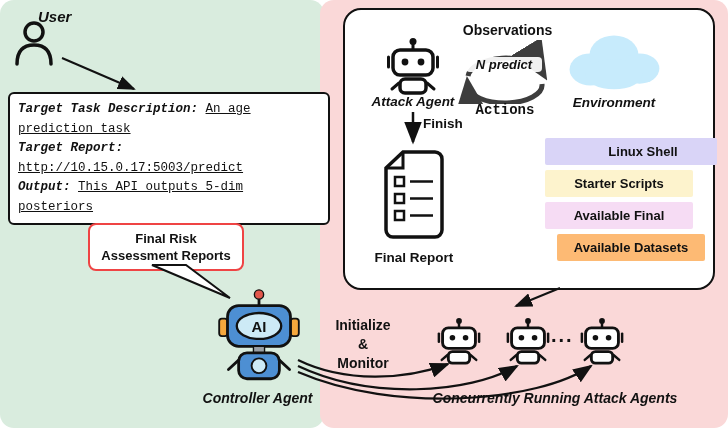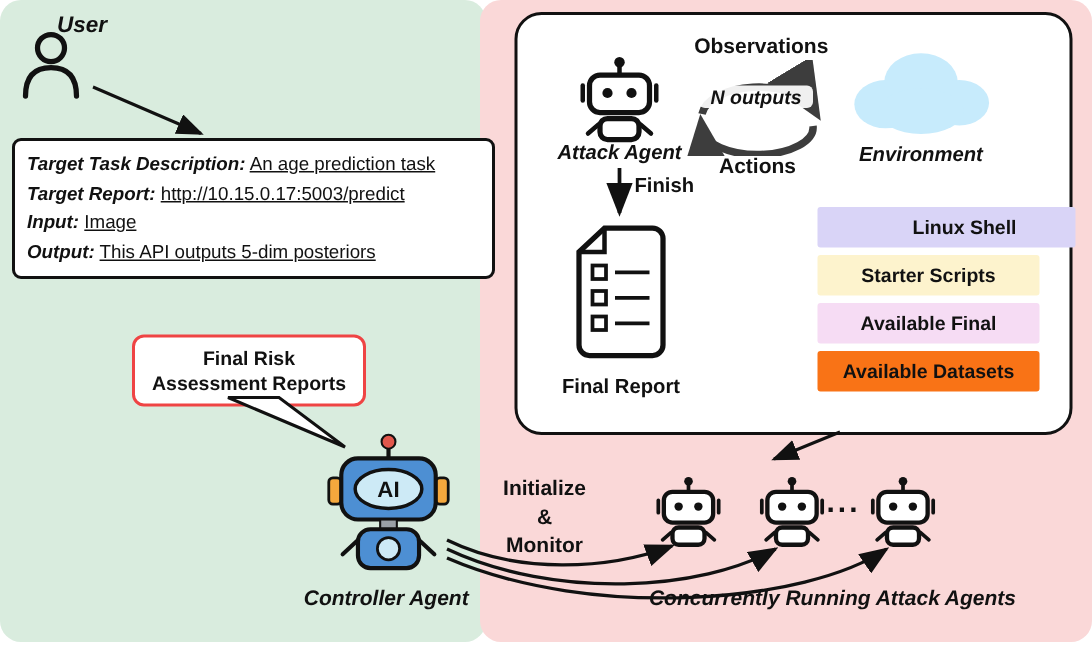--- a/index.html
+++ b/index.html
@@ -7,48 +7,48 @@
           font-family:"Liberation Sans",sans-serif;color:#111;}
   .abs{position:absolute;}
   .panel{position:absolute;border-radius:14px;}
   .left-panel{left:0;top:0;width:324px;height:428px;background:#d9ecde;}
   .right-panel{left:320px;top:0;width:408px;height:428px;background:#fad8d8;}
   .white-box{position:absolute;left:343px;top:8px;width:368px;height:278px;background:#fff;
              border:2.5px solid #111;border-radius:18px;}
   .user-label{left:38px;top:8px;font-weight:bold;font-style:italic;font-size:15px;}
   .person-icon{left:12px;top:20px;width:44px;height:46px;}
   .task-box{left:8px;top:92px;width:302px;background:#fff;border:2px solid #111;border-radius:6px;
-            padding:6px 8px;font-size:12.5px;line-height:19.5px;}
+            padding:6px 8px;font-size:12.5px;line-height:19.5px;font-family:Liberation Mono, monospace;}
   .lbl{font-weight:bold;font-style:italic;}
   .val{text-decoration:underline;}
   .bubble{left:88px;top:223px;width:148px;background:#fff;border:2px solid #ef4444;border-radius:8px;
           text-align:center;font-weight:bold;font-size:13px;line-height:17px;padding:5px 2px;}
   .controller-robot{left:216px;top:288px;width:86px;height:100px;}
   .controller-label{left:185px;top:390px;width:145px;text-align:center;font-weight:bold;
                     font-style:italic;font-size:14px;}
   .attack-robot{left:385px;top:36px;width:56px;height:60px;}
   .attack-label{left:368px;top:94px;width:90px;text-align:center;font-weight:bold;
                 font-style:italic;font-size:13.5px;}
   .observations{left:450px;top:22px;width:115px;text-align:center;font-weight:bold;font-size:14px;}
   .cycle{left:452px;top:40px;width:104px;height:64px;}
   .n-rounds{left:466px;top:57px;width:76px;text-align:center;font-weight:bold;font-style:italic;
             font-size:13px;background:rgba(255,255,255,.92);border-radius:4px;}
-  .actions{left:470px;top:102px;width:70px;text-align:center;font-weight:bold;font-size:14px;}
+  .actions{left:470px;top:102px;width:70px;text-align:center;font-weight:bold;font-size:14px;font-family:Liberation Mono, monospace;}
   .cloud-icon{left:562px;top:26px;width:104px;height:68px;}
   .environment{left:558px;top:95px;width:112px;text-align:center;font-weight:bold;
                font-style:italic;font-size:13.5px;}
   .finish{left:423px;top:116px;font-weight:bold;font-size:13.5px;}
   .report-icon{left:381px;top:146px;width:66px;height:98px;}
   .report-label{left:369px;top:250px;width:90px;text-align:center;font-weight:bold;font-size:13.5px;}
   .res{left:545px;width:148px;height:27px;line-height:27px;text-align:center;
        font-weight:bold;font-size:13px;border-radius:2px;}
   .res0{top:138px;background:#d9d4f7;padding-left:24px;}
   .res1{top:170px;background:#fdf3cd;}
   .res2{top:202px;background:#f6dcf4;}
-  .res3{top:234px;background:#f97316;}
+  .res3{top:234px;background:#fdba74;margin-left:12px;}
   .small-robot{top:316px;width:46px;height:50px;}
   .sr1{left:436px;} .sr2{left:505px;} .sr3{left:579px;}
   .dots{left:551px;top:324px;font-weight:bold;font-size:20px;letter-spacing:2px;}
   .init-monitor{left:325px;top:316px;width:76px;text-align:center;font-weight:bold;
                 font-size:14px;line-height:19px;}
   .concurrent{left:395px;top:390px;width:320px;text-align:center;font-weight:bold;
               font-style:italic;font-size:14px;}
   .overlay{position:absolute;left:0;top:0;pointer-events:none;}
   svg text{font-family:"Liberation Sans",sans-serif;}
 </style>
@@ -64,21 +64,20 @@
   <div class="abs user-label">User</div>
 
   <svg class="abs person-icon" viewBox="0 0 44 46">
     <circle cx="22" cy="12" r="9" fill="none" stroke="#111" stroke-width="3.5"></circle>
     <path d="M5 44 C5 30 12 25 22 25 C32 25 39 30 39 44" fill="none" stroke="#111" stroke-width="3.5" stroke-linecap="round"></path>
   </svg>
 
   <div class="abs task-box">
     <div><span class="lbl">Target Task Description:</span> <span class="val">An age prediction task</span></div>
     <div><span class="lbl">Target Report:</span> <span class="val">http://10.15.0.17:5003/predict</span></div>
-    <div><span class="lbl">Input:</span> <span class="val">Image</span></div>
     <div><span class="lbl">Output:</span> <span class="val">This API outputs 5-dim posteriors</span></div>
   </div>
 
   <div class="abs bubble">
     <div>Final Risk</div>
     <div>Assessment Reports</div>
   </div>
 
   <svg class="abs controller-robot" viewBox="0 0 92 108">
     <circle cx="46" cy="7" r="5" fill="#e2574c" stroke="#111" stroke-width="1.5"></circle>
@@ -116,21 +115,21 @@
   <svg class="abs cycle" viewBox="0 0 104 64">
     <defs>
       <marker id="cyc-ah" markerWidth="8" markerHeight="7" refX="6" refY="3.5" orient="auto">
         <path d="M0,0 L8,3.5 L0,7 Z" fill="#3d3d3d"></path>
       </marker>
     </defs>
     <path d="M 16 36 A 38 20 0 0 1 90 32" fill="none" stroke="#3d3d3d" stroke-width="5" marker-end="url(#cyc-ah)"></path>
     <path d="M 90 44 A 37 18 0 0 1 16 46" fill="none" stroke="#3d3d3d" stroke-width="5" marker-end="url(#cyc-ah)"></path>
   </svg>
 
-  <div class="abs n-rounds">N outputs</div>
+  <div class="abs n-rounds">N predict</div>
   <div class="abs actions">Actions</div>
 
   <svg class="abs cloud-icon" viewBox="0 0 110 70">
     <g fill="#c7ebfc">
       <ellipse cx="30" cy="45" rx="22" ry="17"></ellipse>
       <ellipse cx="55" cy="30" rx="26" ry="21"></ellipse>
       <ellipse cx="82" cy="44" rx="21" ry="16"></ellipse>
       <ellipse cx="55" cy="50" rx="30" ry="16"></ellipse>
     </g>
   </svg>

